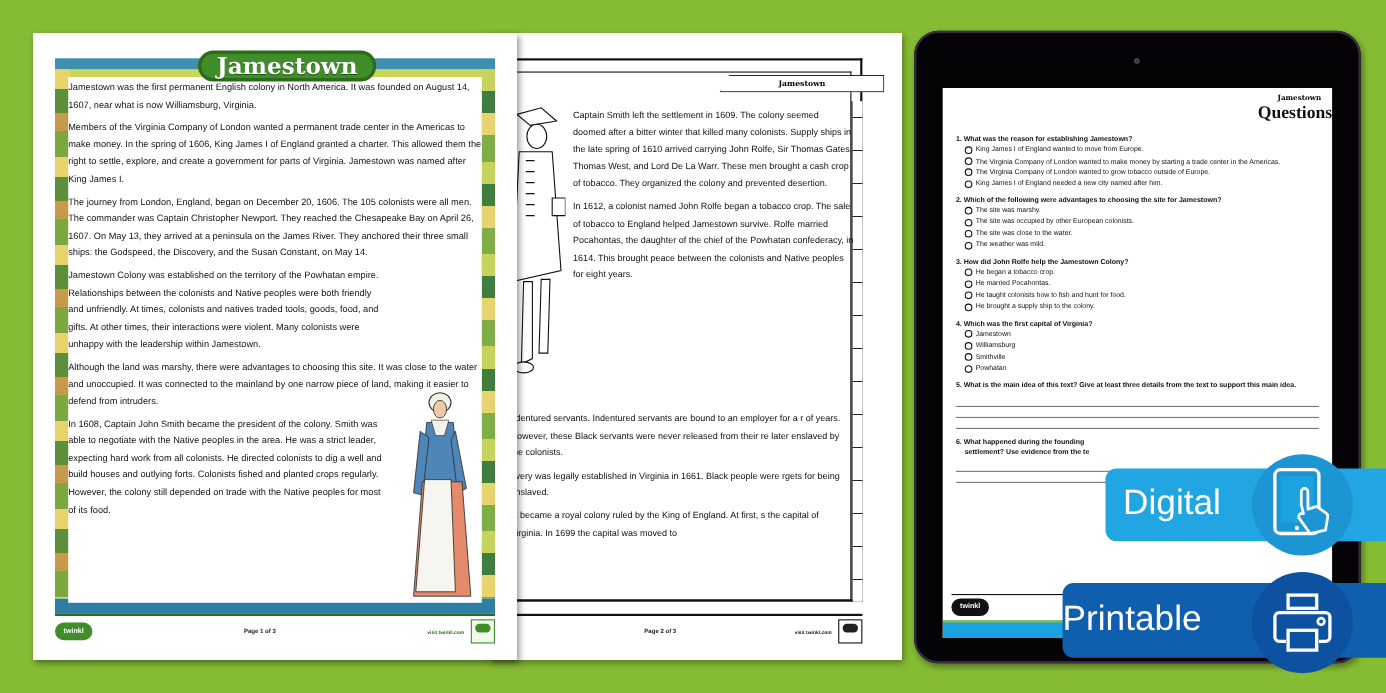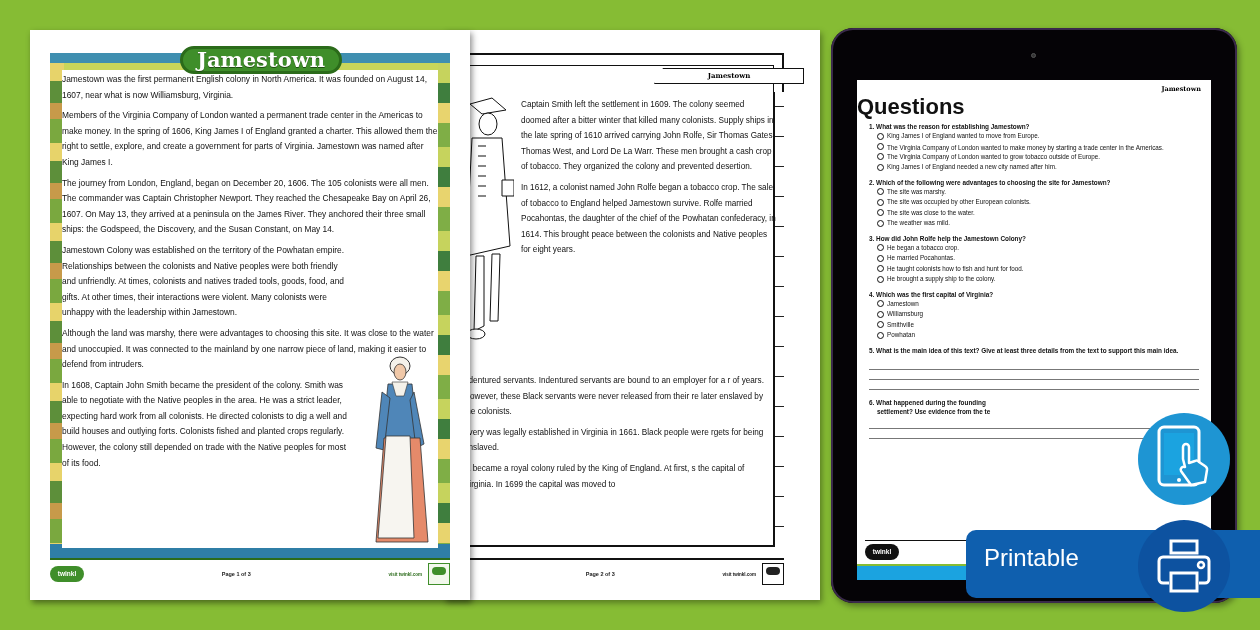--- a/index.html
+++ b/index.html
@@ -138,22 +138,22 @@
   }
   .screen {
     position: absolute; left: 26px; top: 52px; width: 354px; height: 500px;
     background: #ffffff; overflow: hidden;
   }
   .screen .doc-label {
     position: absolute; right: 10px; top: 5px; font-size: 6.5px; font-weight: bold;
     font-family: "DejaVu Serif", serif;
   }
   .screen h1 {
-    position: absolute; left: 0; right: 0; top: 14px; text-align: left;
-    font-size: 22px; font-weight: bold; color: #111; font-family: Liberation Sans, sans-serif;
+    position: absolute; left: 0; right: 0; top: 14px; text-align: right;
+    font-size: 16px; font-weight: bold; color: #111; font-family: Liberation Serif, serif;
   }
   .questions { position: absolute; left: 12px; top: 42px; width: 330px; }
   .q { margin-bottom: 5px; }
   .q-text { font-size: 6.4px; font-weight: bold; color: #111; line-height: 9px; font-family: "Liberation Sans", sans-serif; }
   .opt { display: flex; align-items: flex-start; margin-left: 8px; font-size: 6.3px; line-height: 10.5px; color: #111; font-family: "Liberation Sans", sans-serif; }
   .radio { width: 7px; height: 7px; border: 1.2px solid #111; border-radius: 50%; margin: 1.6px 3px 0 0; flex: none; background: #fff; }
   .answer-line { height: 1px; background: #777; margin: 9px 0 0 0; }
   .screen .page-footer { left: 8px; right: 8px; bottom: 18px; height: 22px; border-top: 1.5px solid #111; }
   .screen .blue-bar { position: absolute; left: 0; right: 0; bottom: 0; height: 16px; background: #1ba3e0; border-top: 2px solid #86bc34; }
 
@@ -170,21 +170,21 @@
   .icon-circle {
     position: absolute; width: 92px; height: 92px; border-radius: 50%;
     display: flex; align-items: center; justify-content: center;
   }
   .digital-circle { left: 1138px; top: 413px; background: #1e95d3; z-index: 7; }
   .label-print {
     position: absolute; left: 966px; top: 530px; width: 294px; height: 68px;
     background: #0f5fae; border-radius: 10px 0 0 10px; z-index: 6;
   }
   .label-print .txt {
-    position: absolute; left: 18px; top: 14px; color: #fff; font-size: 24px;
+    position: absolute; left: 0; top: 14px; color: #fff; font-size: 32px;
     font-family: "Liberation Sans", sans-serif;
     text-align: center;
   }
   .print-circle { left: 1138px; top: 520px; background: #0d52a0; z-index: 7; }
 </style>
 </head>
 <body>
 
 <div class="stage">
 
@@ -350,20 +350,23 @@
       </div>
       <div class="page-footer">
         <div class="twinkl-logo dark">twinkl</div>
         <div class="page-num">Page 2 of 3</div>
         <div style="width:34px"></div>
       </div>
       <div class="blue-bar"></div>
     </div>
   </div>
 
+  <div class="label-digital">
+    <span class="txt">Digital</span>
+  </div>
   <div class="icon-circle digital-circle">
     <svg width="62" height="72" viewBox="0 0 62 72">
       <rect x="6" y="4" width="40" height="58" rx="5" fill="none" stroke="#fff" stroke-width="3"></rect>
       <rect x="11" y="10" width="30" height="42" fill="#1ba3e0"></rect>
       <circle cx="26" cy="57" r="2" fill="#fff"></circle>
       <path d="M30 36 L30 24 a3 3 0 0 1 6 0 L36 40 l6 -2 a3 3 0 0 1 4 1 l6 4 a4 4 0 0 1 2 4 l-2 12 L38 62 L28 48 a3 3 0 0 1 4 -4 Z" fill="#1e95d3" stroke="#fff" stroke-width="2.5" stroke-linejoin="round"></path>
     </svg>
   </div>
 
   <div class="label-print">

